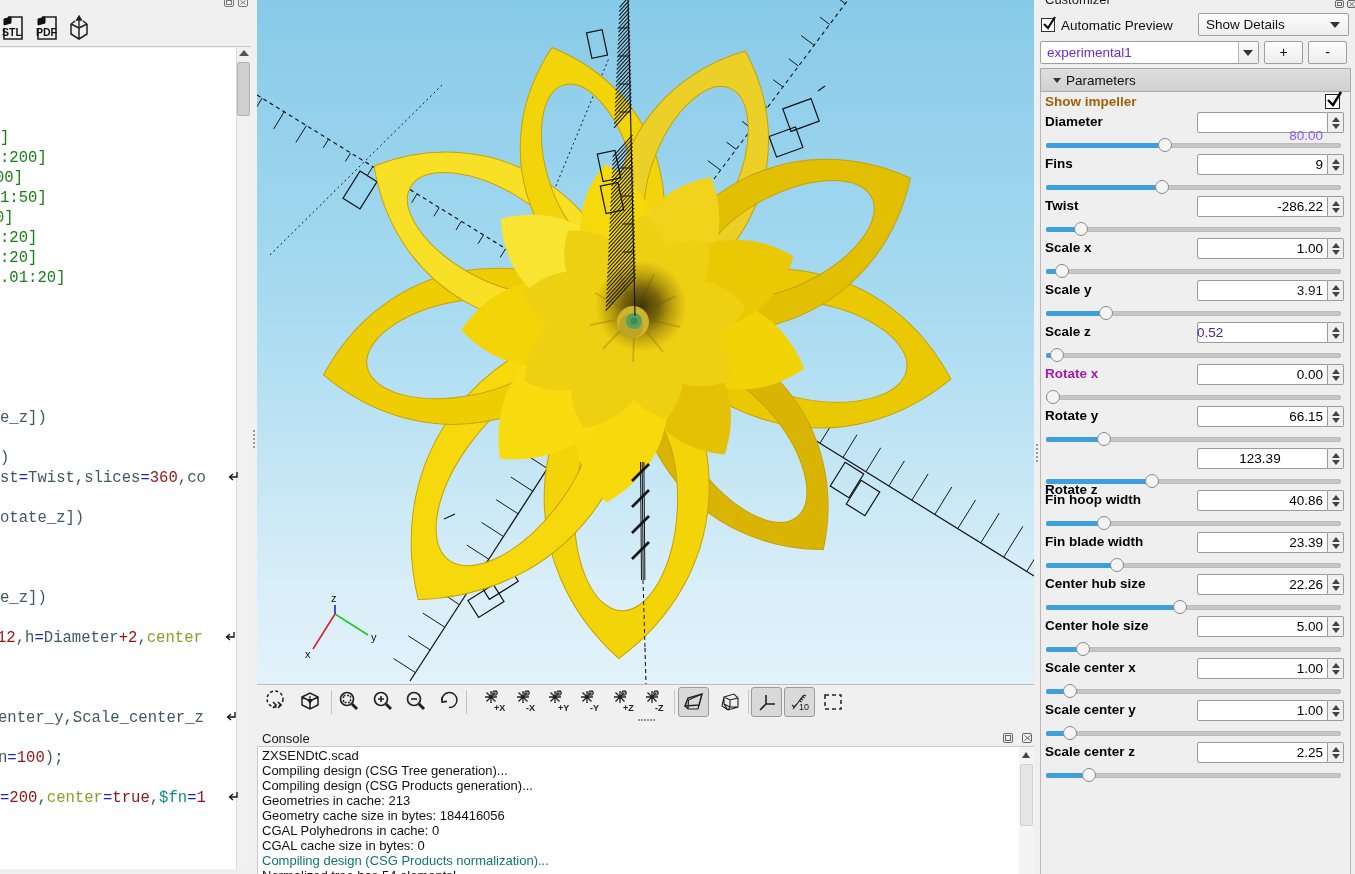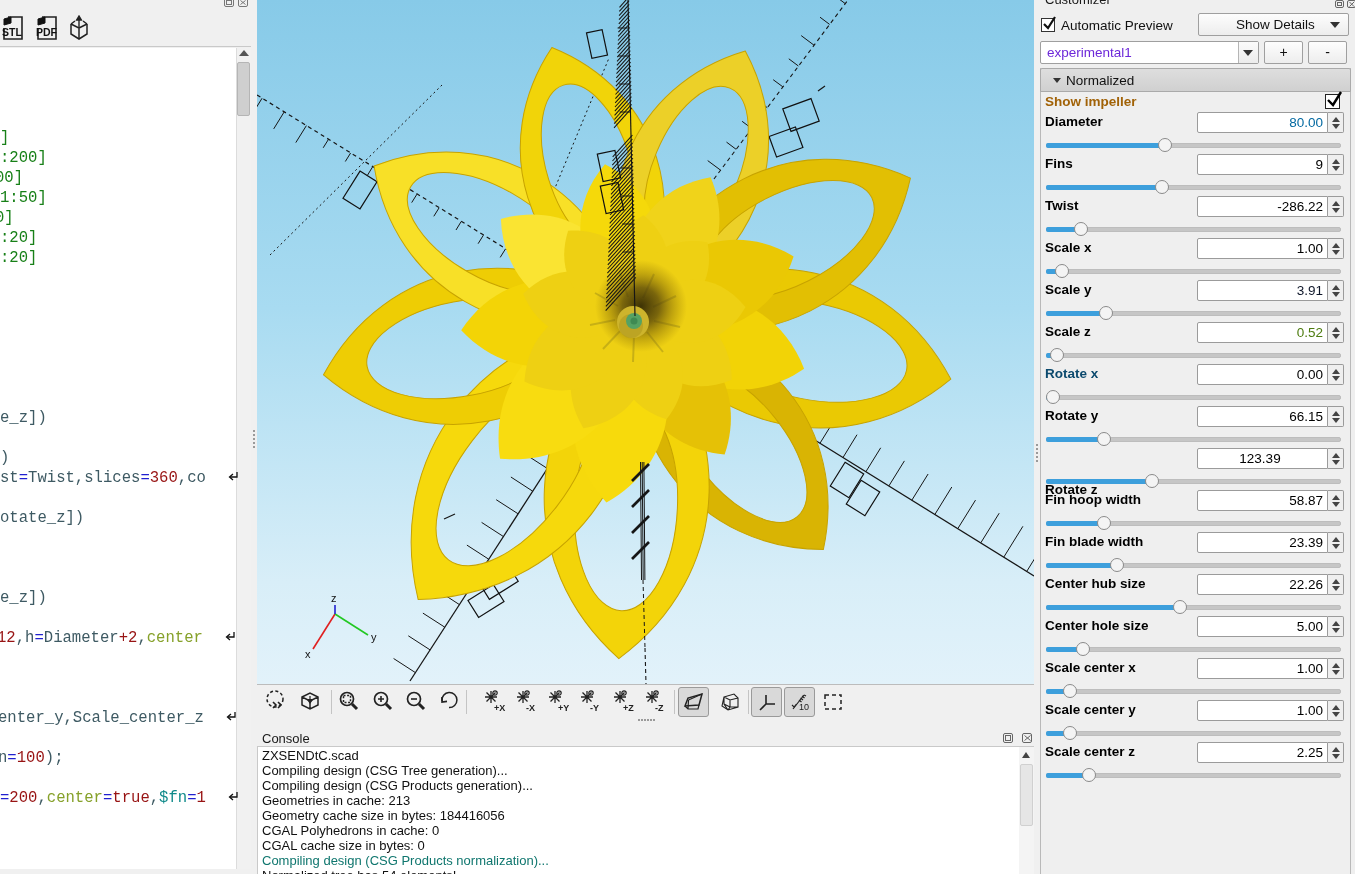--- a/index.html
+++ b/index.html
@@ -37,20 +37,21 @@
     <div class="abs" style="left:236px;top:48px;width:15px;height:826px;background:#f1f1f1;border-left:1px solid #dcdcdc;"></div>
     <div class="abs" style="left:238px;top:50px;width:0;height:0;border-left:5px solid transparent;border-right:5px solid transparent;border-bottom:6px solid #555;margin-left:1px;"></div>
     <div class="abs" style="left:237px;top:62px;width:13px;height:54px;background:#cfcfcf;border:1px solid #b5b5b5;border-radius:2px;"></div>
     <div class="abs mono" style="left:0px;top:128px;width:240px;"><span style="color:#188018">]</span></div>
     <div class="abs mono" style="left:0px;top:148px;width:240px;"><span style="color:#188018">:200]</span></div>
     <div class="abs mono" style="left:-5px;top:168px;width:240px;"><span style="color:#188018">00]</span></div>
     <div class="abs mono" style="left:0px;top:188px;width:240px;"><span style="color:#188018">1:50]</span></div>
     <div class="abs mono" style="left:-5px;top:208px;width:240px;"><span style="color:#188018">0]</span></div>
     <div class="abs mono" style="left:0px;top:228px;width:240px;"><span style="color:#188018">:20]</span></div>
     <div class="abs mono" style="left:0px;top:248px;width:240px;"><span style="color:#188018">:20]</span></div>
+    <div class="abs mono" style="left:0px;top:268px;width:240px;"><span style="color:#188018">.01:20]</span></div>
     <div class="abs mono" style="left:0px;top:408px;width:240px;"><span style="color:#3e5a63">e_z])</span></div>
     <div class="abs mono" style="left:0px;top:448px;width:240px;"><span style="color:#3e5a63">)</span></div>
     <div class="abs mono" style="left:0px;top:468px;width:240px;"><span style="color:#3e5a63">st</span><span style="color:#2020d0">=</span><span style="color:#3e5a63">Twist,slices</span><span style="color:#2020d0">=</span><span style="color:#981414">360</span><span style="color:#3e5a63">,co</span><svg width="13" height="13" viewBox="0 0 13 13" style="position:absolute;left:226px;top:3px">
         <path d="M11 1 L11 6 L4 6" fill="none" stroke="#111" stroke-width="1.3"></path>
         <path d="M7 3 L3.5 6 L7 9" fill="none" stroke="#111" stroke-width="1.3"></path>
       </svg></div>
     <div class="abs mono" style="left:0px;top:508px;width:240px;"><span style="color:#3e5a63">otate_z])</span></div>
     <div class="abs mono" style="left:0px;top:588px;width:240px;"><span style="color:#3e5a63">e_z])</span></div>
     <div class="abs mono" style="left:-3px;top:628px;width:240px;"><span style="color:#981414">12</span><span style="color:#3e5a63">,h</span><span style="color:#2020d0">=</span><span style="color:#3e5a63">Diameter</span><span style="color:#981414">+2</span><span style="color:#3e5a63">,</span><span style="color:#86a12a">center</span><svg width="13" height="13" viewBox="0 0 13 13" style="position:absolute;left:226px;top:3px">
         <path d="M11 1 L11 6 L4 6" fill="none" stroke="#111" stroke-width="1.3"></path>
@@ -421,40 +422,40 @@
       <rect x="2.5" y="2.5" width="4" height="3" fill="none" stroke="#666"></rect>
 <rect x="12.5" y="0.5" width="8" height="7" rx="1.5" fill="none" stroke="#666"></rect>
       <path d="M14.5 2 L19 6.5 M19 2 L14.5 6.5" stroke="#666"></path>
     </svg>
     <div class="abs" style="left:1041px;top:18px;width:14px;height:14px;background:#fff;border:1px solid #333;"></div>
     <svg class="abs" style="left:1041px;top:14px" width="18" height="18" viewBox="0 0 18 18">
       <path d="M3 10 L7 14 L14 3" fill="none" stroke="#111" stroke-width="2.2"></path>
     </svg>
     <div class="abs" style="left:1061px;top:18px;font-size:13.5px;color:#111;">Automatic Preview</div>
     <div class="abs" style="left:1198px;top:13px;width:151px;height:23px;background:linear-gradient(#fdfdfd,#ededed);border:1px solid #9f9f9f;border-radius:2px;"></div>
-    <div class="abs" style="left:1236px;top:17px;font-size:13.5px;color:#111;">Show Details</div>
+    <div class="abs" style="left:1206px;top:17px;font-size:13.5px;color:#111;">Show Details</div>
     <div class="abs" style="left:1330px;top:22px;width:0;height:0;border-left:5px solid transparent;border-right:5px solid transparent;border-top:6px solid #333;"></div>
     <div class="abs" style="left:1040px;top:41px;width:219px;height:23px;background:#fff;border:1px solid #9f9f9f;border-radius:2px;"></div>
     <div class="abs" style="left:1047px;top:45px;font-size:13.5px;color:#6d28d9;">experimental1</div>
     <div class="abs" style="left:1238px;top:42px;width:20px;height:21px;background:linear-gradient(#fbfbfb,#ececec);border-left:1px solid #b5b5b5;"></div>
     <div class="abs" style="left:1243px;top:50px;width:0;height:0;border-left:5px solid transparent;border-right:5px solid transparent;border-top:6px solid #333;"></div>
     <div class="abs" style="left:1264px;top:41px;width:39px;height:23px;background:linear-gradient(#fdfdfd,#ededed);border:1px solid #9f9f9f;border-radius:2px;text-align:center;font-size:14px;color:#111;line-height:21px;">+</div>
     <div class="abs" style="left:1308px;top:41px;width:39px;height:23px;background:linear-gradient(#fdfdfd,#ededed);border:1px solid #9f9f9f;border-radius:2px;text-align:center;font-size:14px;color:#111;line-height:21px;">-</div>
     <div class="abs" style="left:1040px;top:68px;width:311px;height:806px;border-left:1px solid #b9b9b9;border-right:1px solid #b9b9b9;"></div>
     <div class="abs" style="left:1040px;top:68px;width:311px;height:24px;background:linear-gradient(#dedede,#d0d0d0);border:1px solid #aaa;border-radius:2px 2px 0 0;"></div>
     <div class="abs" style="left:1053px;top:78px;width:0;height:0;border-left:4.5px solid transparent;border-right:4.5px solid transparent;border-top:5.5px solid #333;"></div>
-    <div class="abs" style="left:1066px;top:73px;font-size:13.5px;color:#111;">Normalized</div>
+    <div class="abs" style="left:1066px;top:73px;font-size:13.5px;color:#111;">Parameters</div>
     <div class="abs" style="left:1045px;top:94px;font-size:13.5px;font-weight:bold;color:#a16207;">Show impeller</div>
     <div class="abs" style="left:1325px;top:94px;width:15px;height:15px;background:#fff;border:1px solid #222;"></div>
     <svg class="abs" style="left:1325px;top:89px" width="20" height="20" viewBox="0 0 20 20">
       <path d="M3 11 L8 16 L16 3" fill="none" stroke="#000" stroke-width="2.4"></path>
     </svg>
     <div class="abs" style="left:1045px;top:114px;font-size:13.5px;font-weight:bold;color:#000;">Diameter</div>
     <div class="abs" style="left:1197px;top:112px;width:131px;height:21px;background:#fff;border:1px solid #9b9b9b;border-radius:2px 0 0 2px;"></div>
-    <div class="abs" style="left:1197px;top:115px;width:126px;text-align:right;font-size:13.5px;color:#0369a1;padding-left:22px;">80.00</div>
+    <div class="abs" style="left:1197px;top:128px;width:126px;text-align:right;font-size:13.5px;color:#8b5cf6;padding-left:22px;">80.00</div>
     <div class="abs" style="left:1328px;top:112px;width:16px;height:21px;background:#efefef;border:1px solid #9b9b9b;border-left:none;border-radius:0 2px 2px 0;"></div>
     <div class="abs" style="left:1332px;top:117px;width:0;height:0;border-left:4px solid transparent;border-right:4px solid transparent;border-bottom:5px solid #444;"></div>
     <div class="abs" style="left:1332px;top:124px;width:0;height:0;border-left:4px solid transparent;border-right:4px solid transparent;border-top:5px solid #444;"></div>
     <div class="abs" style="left:1046px;top:143px;width:295px;height:5px;background:#c6c6c6;border-radius:2px;border:1px solid #bdbdbd;"></div>
     <div class="abs" style="left:1046px;top:143px;width:119px;height:5px;background:#3d9fdc;border-radius:2px;"></div>
     <div class="abs" style="left:1158px;top:138px;width:14px;height:14px;background:#f4f4f4;border:1px solid #8a8a8a;border-radius:7px;"></div>
     <div class="abs" style="left:1045px;top:156px;font-size:13.5px;font-weight:bold;color:#000;">Fins</div>
     <div class="abs" style="left:1197px;top:154px;width:131px;height:21px;background:#fff;border:1px solid #9b9b9b;border-radius:2px 0 0 2px;"></div>
     <div class="abs" style="left:1197px;top:157px;width:126px;text-align:right;font-size:13.5px;color:#000;">9</div>
     <div class="abs" style="left:1328px;top:154px;width:16px;height:21px;background:#efefef;border:1px solid #9b9b9b;border-left:none;border-radius:0 2px 2px 0;"></div>
@@ -485,28 +486,28 @@
     <div class="abs" style="left:1197px;top:280px;width:131px;height:21px;background:#fff;border:1px solid #9b9b9b;border-radius:2px 0 0 2px;"></div>
     <div class="abs" style="left:1197px;top:283px;width:126px;text-align:right;font-size:13.5px;color:#0f172a;">3.91</div>
     <div class="abs" style="left:1328px;top:280px;width:16px;height:21px;background:#efefef;border:1px solid #9b9b9b;border-left:none;border-radius:0 2px 2px 0;"></div>
     <div class="abs" style="left:1332px;top:285px;width:0;height:0;border-left:4px solid transparent;border-right:4px solid transparent;border-bottom:5px solid #444;"></div>
     <div class="abs" style="left:1332px;top:292px;width:0;height:0;border-left:4px solid transparent;border-right:4px solid transparent;border-top:5px solid #444;"></div>
     <div class="abs" style="left:1046px;top:311px;width:295px;height:5px;background:#c6c6c6;border-radius:2px;border:1px solid #bdbdbd;"></div>
     <div class="abs" style="left:1046px;top:311px;width:60px;height:5px;background:#3d9fdc;border-radius:2px;"></div>
     <div class="abs" style="left:1099px;top:306px;width:14px;height:14px;background:#f4f4f4;border:1px solid #8a8a8a;border-radius:7px;"></div>
     <div class="abs" style="left:1045px;top:324px;font-size:13.5px;font-weight:bold;color:#000;">Scale z</div>
     <div class="abs" style="left:1197px;top:322px;width:131px;height:21px;background:#fff;border:1px solid #9b9b9b;border-radius:2px 0 0 2px;"></div>
-    <div class="abs" style="left:1197px;top:325px;width:126px;text-align:right;font-size:13.5px;color:#4d7c0f;">0.52</div>
+    <div class="abs" style="left:1197px;top:325px;width:126px;font-size:13.5px;color:#4c1d95;">0.52</div>
     <div class="abs" style="left:1328px;top:322px;width:16px;height:21px;background:#efefef;border:1px solid #9b9b9b;border-left:none;border-radius:0 2px 2px 0;"></div>
     <div class="abs" style="left:1332px;top:327px;width:0;height:0;border-left:4px solid transparent;border-right:4px solid transparent;border-bottom:5px solid #444;"></div>
     <div class="abs" style="left:1332px;top:334px;width:0;height:0;border-left:4px solid transparent;border-right:4px solid transparent;border-top:5px solid #444;"></div>
     <div class="abs" style="left:1046px;top:353px;width:295px;height:5px;background:#c6c6c6;border-radius:2px;border:1px solid #bdbdbd;"></div>
     <div class="abs" style="left:1046px;top:353px;width:11px;height:5px;background:#3d9fdc;border-radius:2px;"></div>
     <div class="abs" style="left:1050px;top:348px;width:14px;height:14px;background:#f4f4f4;border:1px solid #8a8a8a;border-radius:7px;"></div>
-    <div class="abs" style="left:1045px;top:366px;font-size:13.5px;font-weight:bold;color:#0c4a6e;">Rotate x</div>
+    <div class="abs" style="left:1045px;top:366px;font-size:13.5px;font-weight:bold;color:#a21caf;">Rotate x</div>
     <div class="abs" style="left:1197px;top:364px;width:131px;height:21px;background:#fff;border:1px solid #9b9b9b;border-radius:2px 0 0 2px;"></div>
     <div class="abs" style="left:1197px;top:367px;width:126px;text-align:right;font-size:13.5px;color:#000;">0.00</div>
     <div class="abs" style="left:1328px;top:364px;width:16px;height:21px;background:#efefef;border:1px solid #9b9b9b;border-left:none;border-radius:0 2px 2px 0;"></div>
     <div class="abs" style="left:1332px;top:369px;width:0;height:0;border-left:4px solid transparent;border-right:4px solid transparent;border-bottom:5px solid #444;"></div>
     <div class="abs" style="left:1332px;top:376px;width:0;height:0;border-left:4px solid transparent;border-right:4px solid transparent;border-top:5px solid #444;"></div>
     <div class="abs" style="left:1046px;top:395px;width:295px;height:5px;background:#c6c6c6;border-radius:2px;border:1px solid #bdbdbd;"></div>
     <div class="abs" style="left:1046px;top:395px;width:7px;height:5px;background:#3d9fdc;border-radius:2px;"></div>
     <div class="abs" style="left:1046px;top:390px;width:14px;height:14px;background:#f4f4f4;border:1px solid #8a8a8a;border-radius:7px;"></div>
     <div class="abs" style="left:1045px;top:408px;font-size:13.5px;font-weight:bold;color:#000;">Rotate y</div>
     <div class="abs" style="left:1197px;top:406px;width:131px;height:21px;background:#fff;border:1px solid #9b9b9b;border-radius:2px 0 0 2px;"></div>
@@ -521,21 +522,21 @@
     <div class="abs" style="left:1197px;top:448px;width:131px;height:21px;background:#fff;border:1px solid #9b9b9b;border-radius:2px 0 0 2px;"></div>
     <div class="abs" style="left:1197px;top:451px;width:126px;text-align:center;font-size:13.5px;color:#000;">123.39</div>
     <div class="abs" style="left:1328px;top:448px;width:16px;height:21px;background:#efefef;border:1px solid #9b9b9b;border-left:none;border-radius:0 2px 2px 0;"></div>
     <div class="abs" style="left:1332px;top:453px;width:0;height:0;border-left:4px solid transparent;border-right:4px solid transparent;border-bottom:5px solid #444;"></div>
     <div class="abs" style="left:1332px;top:460px;width:0;height:0;border-left:4px solid transparent;border-right:4px solid transparent;border-top:5px solid #444;"></div>
     <div class="abs" style="left:1046px;top:479px;width:295px;height:5px;background:#c6c6c6;border-radius:2px;border:1px solid #bdbdbd;"></div>
     <div class="abs" style="left:1046px;top:479px;width:106px;height:5px;background:#3d9fdc;border-radius:2px;"></div>
     <div class="abs" style="left:1145px;top:474px;width:14px;height:14px;background:#f4f4f4;border:1px solid #8a8a8a;border-radius:7px;"></div>
     <div class="abs" style="left:1045px;top:492px;font-size:13.5px;font-weight:bold;color:#000;">Fin hoop width</div>
     <div class="abs" style="left:1197px;top:490px;width:131px;height:21px;background:#fff;border:1px solid #9b9b9b;border-radius:2px 0 0 2px;"></div>
-    <div class="abs" style="left:1197px;top:493px;width:126px;text-align:right;font-size:13.5px;color:#000;">58.87</div>
+    <div class="abs" style="left:1197px;top:493px;width:126px;text-align:right;font-size:13.5px;color:#000;">40.86</div>
     <div class="abs" style="left:1328px;top:490px;width:16px;height:21px;background:#efefef;border:1px solid #9b9b9b;border-left:none;border-radius:0 2px 2px 0;"></div>
     <div class="abs" style="left:1332px;top:495px;width:0;height:0;border-left:4px solid transparent;border-right:4px solid transparent;border-bottom:5px solid #444;"></div>
     <div class="abs" style="left:1332px;top:502px;width:0;height:0;border-left:4px solid transparent;border-right:4px solid transparent;border-top:5px solid #444;"></div>
     <div class="abs" style="left:1046px;top:521px;width:295px;height:5px;background:#c6c6c6;border-radius:2px;border:1px solid #bdbdbd;"></div>
     <div class="abs" style="left:1046px;top:521px;width:58px;height:5px;background:#3d9fdc;border-radius:2px;"></div>
     <div class="abs" style="left:1097px;top:516px;width:14px;height:14px;background:#f4f4f4;border:1px solid #8a8a8a;border-radius:7px;"></div>
     <div class="abs" style="left:1045px;top:534px;font-size:13.5px;font-weight:bold;color:#000;">Fin blade width</div>
     <div class="abs" style="left:1197px;top:532px;width:131px;height:21px;background:#fff;border:1px solid #9b9b9b;border-radius:2px 0 0 2px;"></div>
     <div class="abs" style="left:1197px;top:535px;width:126px;text-align:right;font-size:13.5px;color:#000;">23.39</div>
     <div class="abs" style="left:1328px;top:532px;width:16px;height:21px;background:#efefef;border:1px solid #9b9b9b;border-left:none;border-radius:0 2px 2px 0;"></div>

